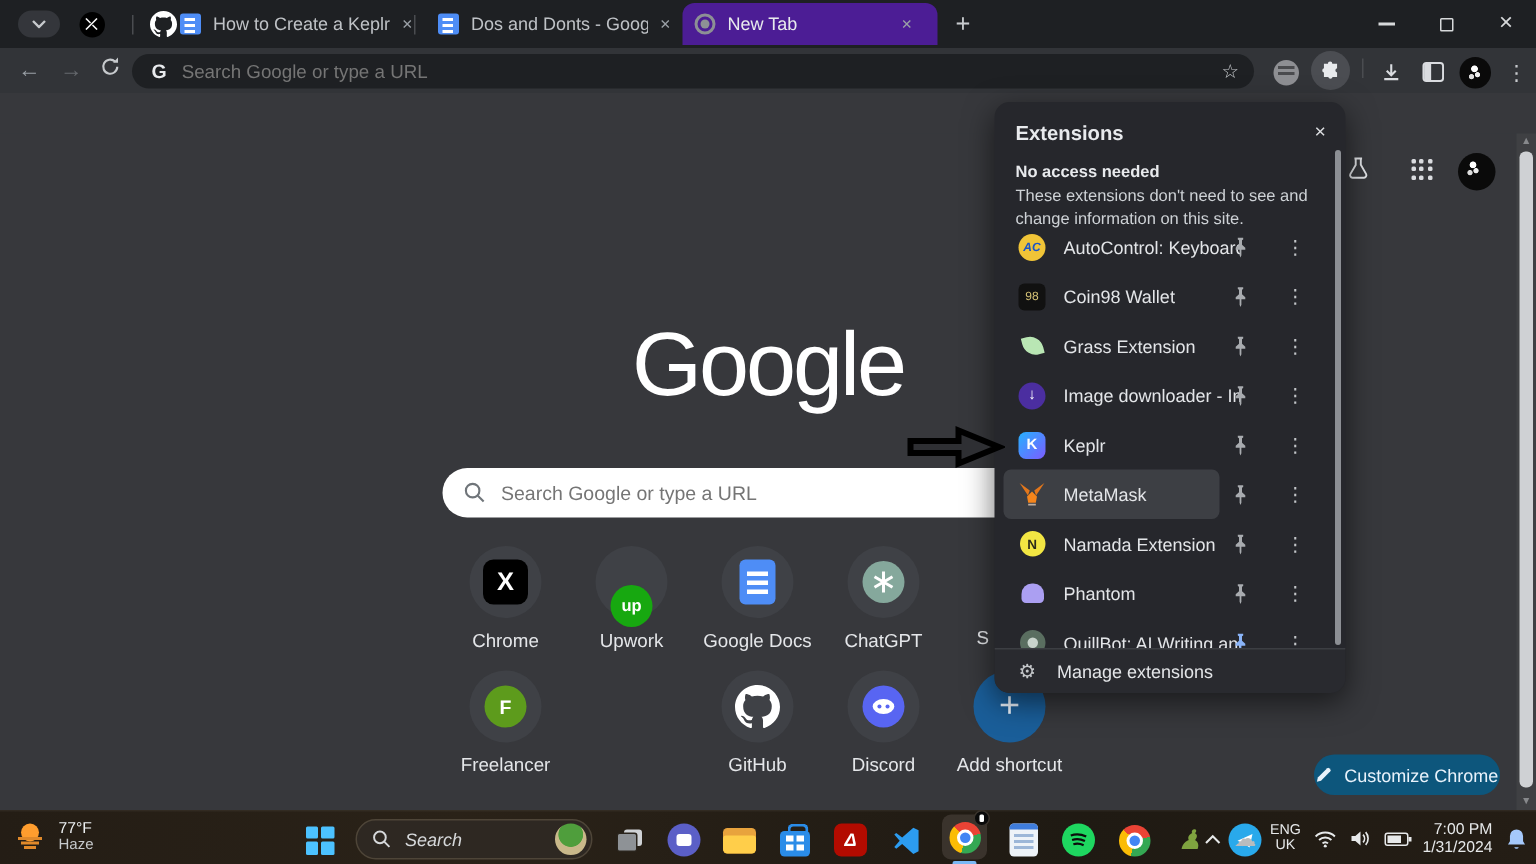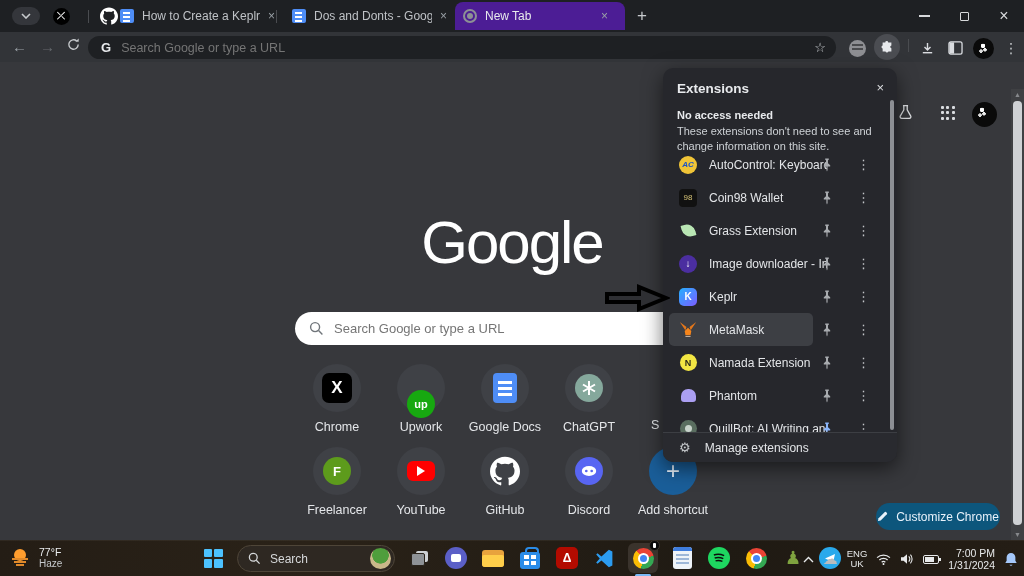--- a/index.html
+++ b/index.html
@@ -133,21 +133,21 @@
   .ex-phantom { width:15px; height:13px; border-radius:7px 7px 3px 3px; background:#ab9ff2; }
   .ex-quill { width:17px; height:17px; border-radius:50%; background:#5a6e60; position:relative; }
   .ex-quill:before { content:""; position:absolute; left:5px; top:5px; width:7px; height:7px; border-radius:50%; background:#c9d4cc; }
 
   
   .taskbar { position:absolute; left:0; right:0; bottom:0; height:36px;
              background:linear-gradient(90deg,#241d15,#2a2218 30%,#1f1a13 70%,#241d15); border-top:1px solid rgba(255,255,255,.05); }
   .weather { position:absolute; left:8px; top:4px; display:flex; align-items:center; gap:7px; }
   .wtxt div:first-child { font-size:10.5px; color:#eceff1; }
   .wtxt div:last-child { font-size:10px; color:#c6c9cc; }
-  .tb-center { position:absolute; left:200px; top:4px; height:28px; display:flex; align-items:flex-start; gap:11px; }
+  .tb-center { position:absolute; left:200px; top:4px; height:28px; display:flex; align-items:flex-end; gap:11px;font-style:italic; }
   .startlogo { width:19px; height:19px; display:grid; grid-template-columns:1fr 1fr; gap:2px; }
   .startlogo i { background:#4cc2ff; border-radius:1px; }
   .tsearch { width:158px; height:27px; border-radius:14px; background:#2e2822; border:1px solid #4e4538;
              display:flex; align-items:center; }
   .tsearch span { color:#d6d8da; font-size:12px; margin-left:9px; flex:1; }
   .tree { width:21px; height:21px; border-radius:50%; margin-right:3px;
           background:radial-gradient(circle at 50% 35%, #4f9e3c 0 8px, #c9b88a 8.5px); }
   .tico { width:26px; height:26px; display:flex; align-items:center; justify-content:center; position:relative; }
   .taskview { width:17px; height:15px; position:relative; }
   .taskview:before { content:""; position:absolute; right:0; top:0; width:12px; height:11px; background:#cfd2d5; border-radius:2px; }
@@ -344,28 +344,20 @@
         </div>
       <div class="tlabel">ChatGPT</div>
     </div>
 
     <div class="tile" style="left:295px; top:358px">
       <div class="tcircle">
           <div class="ic-fl">F</div>
         </div>
       <div class="tlabel">Freelancer</div>
     </div>
-    <div class="tile" style="left:379px; top:358px">
-      <div class="tcircle">
-          <div class="ic-yt">
-            <i></i>
-          </div>
-        </div>
-      <div class="tlabel">YouTube</div>
-    </div>
     <div class="tile" style="left:463px; top:358px">
       <div class="tcircle">
         <svg width="30" height="30" viewBox="0 0 24 24">
             <path fill="#fff" d="M12 .5C5.37.5 0 5.78 0 12.292c0 5.211 3.438 9.63 8.205 11.188.6.111.82-.254.82-.567 0-.28-.01-1.022-.015-2.005-3.338.711-4.042-1.582-4.042-1.582-.546-1.361-1.335-1.725-1.335-1.725-1.087-.731.084-.716.084-.716 1.205.082 1.838 1.215 1.838 1.215 1.07 1.803 2.809 1.282 3.495.981.108-.763.417-1.282.76-1.577-2.665-.295-5.466-1.309-5.466-5.827 0-1.287.465-2.339 1.235-3.164-.135-.298-.54-1.497.105-3.121 0 0 1.005-.316 3.3 1.209.96-.262 1.98-.392 3-.398 1.02.006 2.04.136 3 .398 2.28-1.525 3.285-1.209 3.285-1.209.645 1.624.24 2.823.12 3.121.765.825 1.23 1.877 1.23 3.164 0 4.53-2.805 5.527-5.475 5.817.42.354.81 1.077.81 2.182 0 1.578-.015 2.846-.015 3.229 0 .309.21.678.825.56C20.565 21.917 24 17.495 24 12.292 24 5.78 18.627.5 12 .5z"></path>
           </svg>
       </div>
       <div class="tlabel">GitHub</div>
     </div>
     <div class="tile" style="left:547px; top:358px">
       <div class="tcircle">

